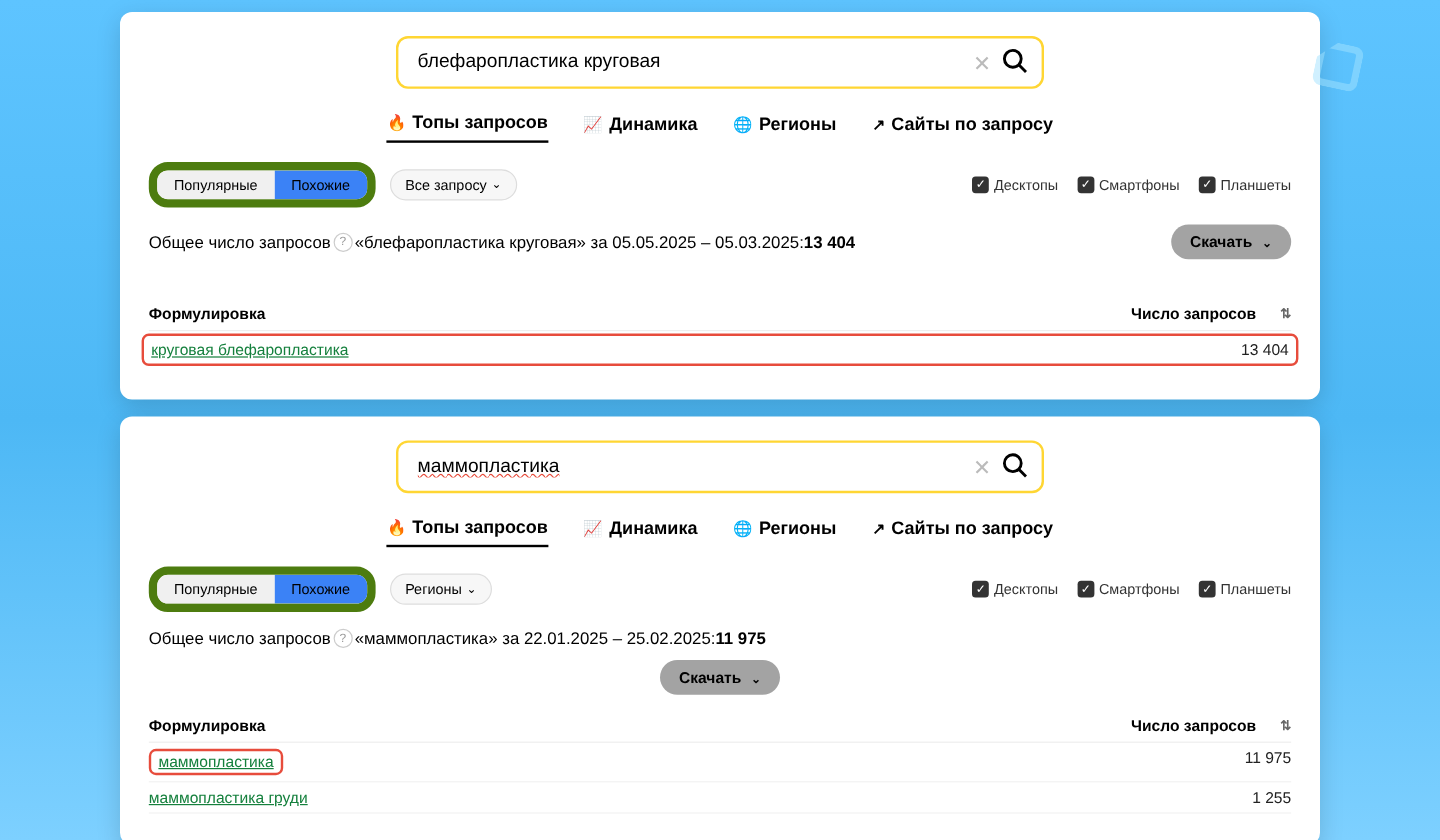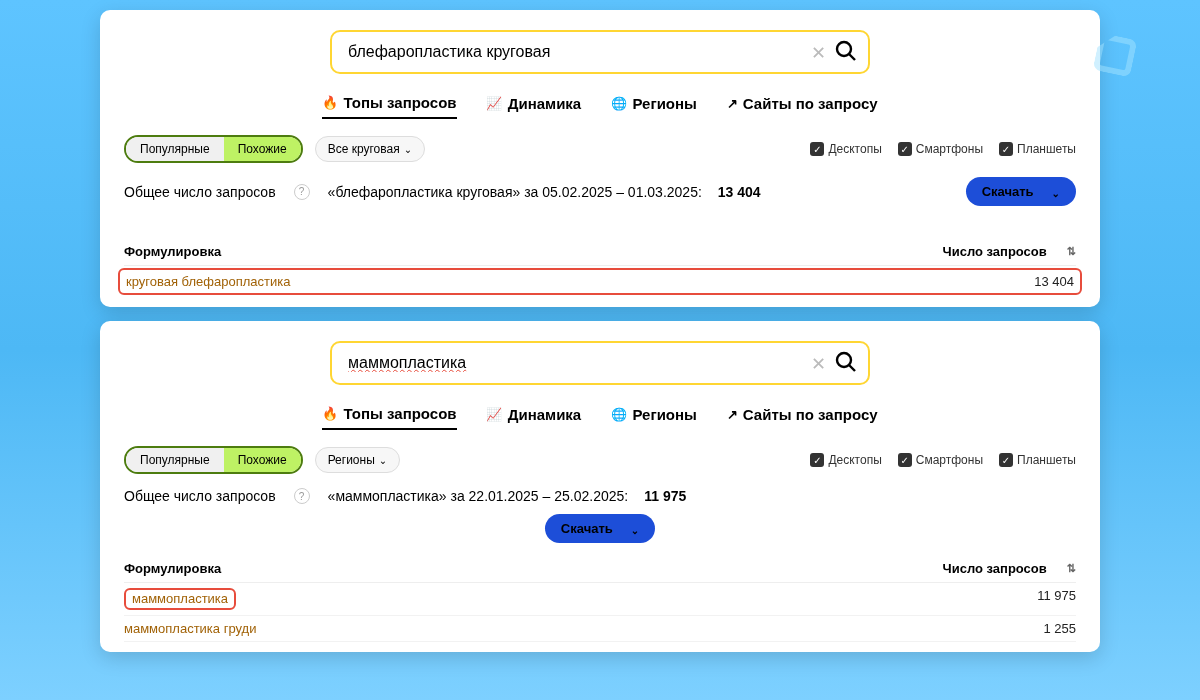--- a/index.html
+++ b/index.html
@@ -1,71 +1,71 @@
 <!DOCTYPE html>
 <html><head>
 <meta charset="utf-8">
 <style>
   html, body { margin:0; padding:0; width:1200px; height:700px;
     font-family: Arial, Helvetica, sans-serif; font-size:13px;
     background: linear-gradient(180deg,#5ec4ff 0%, #4db8f5 50%, #7dd0ff 100%);
     overflow:hidden; }
   .card { background:#fff; border-radius:10px; margin:10px 100px 14px 100px;
-    box-shadow:0 6px 20px rgba(0,0,0,.15); padding:20px 24px 10px 24px; }
+    box-shadow:0 6px 20px rgba(0,0,0,.15); padding:20px 24px 26px 24px; }
   .searchbox { width:540px; margin:0 auto 20px auto; position:relative; }
   .searchbox input { width:100%; height:44px; border:2px solid #ffd633;
     border-radius:10px; font-size:16px; padding:0 60px 0 16px;
     box-sizing:border-box; outline:none; }
   .searchbox .clear { position:absolute; right:44px; top:12px; color:#bbb;
     font-size:18px; cursor:pointer; font-weight:300; }
   .searchbox .mag { position:absolute; right:12px; top:9px; }
   .mag svg { width:24px; height:24px; }
   .spell { text-decoration: underline wavy #e74c3c; text-decoration-thickness:1px; }
   .tabs { display:flex; justify-content:center; gap:30px; margin-bottom:16px; }
   .tab { display:flex; align-items:center; gap:5px; font-size:15px; color:#000;
     font-weight:600; padding-bottom:6px; cursor:pointer; }
   .tab.active { border-bottom:2px solid #000; }
   .tab .ic { font-size:13px; }
   .filter-row { display:flex; align-items:center; justify-content:space-between;
     margin-bottom:14px; }
   .filters-left { display:flex; gap:0; align-items:center; }
-  .pill-group { display:flex; border:2px solid #4d7c0f; border-radius:16px;
+  .pill-group { display:flex; border:7px solid #4d7c0f; border-radius:16px;
     overflow:hidden;align-items:center; }
-  .pill { padding:5px 14px; font-size:12px; cursor:pointer; background:#bef264; }
+  .pill { padding:5px 14px; font-size:12px; cursor:pointer; background:#3b82f6; }
   .pill.active { background:#f0f0f0; }
   .region-pill { margin-left:12px; display:flex; align-items:center;
     border:1px solid #ddd; border-radius:16px; padding:5px 12px; font-size:12px;
     cursor:pointer; background:#f7f7f7; }
   .region-pill .chev { margin-left:4px; font-size:10px; }
   .devices { display:flex; gap:16px; font-size:12px; color:#333; }
   .chk { display:flex; align-items:center; gap:4px; cursor:pointer; }
   .chk .box { width:14px; height:14px; border-radius:3px; background:#333;
     color:#fff; display:flex; align-items:center; justify-content:center;
     font-size:10px; }
   .summary-row { display:flex; align-items:center; justify-content:space-between;
     margin-bottom:10px; }
-  .summary { font-size:14px; color:#000; display:flex; align-items:center; gap:16px; }
+  .summary { font-size:14px; color:#000; display:flex; align-items:center; gap:0; }
   .summary .q { color:#999; border:1px solid #ccc; border-radius:50%;
     width:14px; height:14px; display:inline-flex; align-items:center;
     justify-content:center; font-size:10px; margin:0 2px; }
-  .download-btn { background:#1d4ed8; border-radius:16px; padding:7px 16px;
+  .download-btn { background:#a3a3a3; border-radius:16px; padding:7px 16px;
     font-size:13px; font-weight:600; cursor:pointer; display:flex;
-    align-items:flex-end; gap:18px; }
+    align-items:flex-end; gap:8px; }
   .download-btn .chev { font-size:10px; }
   .download-center { display:flex; justify-content:center; margin:6px 0 14px 0; }
   .table { width:100%; margin-top:34px; }
   .table.tight { margin-top:14px; }
   .thead { display:flex; justify-content:space-between;
     font-weight:bold; font-size:13px; padding:4px 0 6px 0;
     border-bottom:1px solid #eee;text-align:center; }
   .thead .count { display:flex; align-items:center; gap:20px; }
   .sort-ic { font-size:11px; color:#666; }
   .trow { display:flex; justify-content:space-between; padding:5px 0;
     border-bottom:1px solid #f2f2f2; font-size:13px; }
-  .trow a { color:#a16207; cursor:pointer; }
+  .trow a { color:#15803d; text-decoration:underline; cursor:pointer; }
   .trow .num { color:#222; }
   .redbox-row { border:2px solid #e74c3c; border-radius:6px; padding:4px 6px;
     margin:2px -6px; }
   .redbox-span { border:2px solid #e74c3c; border-radius:6px;
     padding:1px 6px 2px 6px; display:inline-block; }
   .deco { position:absolute; right:60px; top:30px; width:50px; height:50px;
     transform:rotate(12deg); opacity:.5; }
   .deco::before { content:""; position:absolute; inset:6px;
     border:6px solid #a3e3ff; border-radius:8px;
     clip-path: polygon(40% 0, 100% 0, 100% 100%, 0 100%, 0 40%); }
@@ -106,21 +106,21 @@
       </div>
   </div>
 
   <div class="filter-row">
     <div class="filters-left">
       <div class="pill-group">
         <div class="pill active">Популярные</div>
         <div class="pill">Похожие</div>
       </div>
       <div class="region-pill">
-        <span>Все круговая</span>
+        <span>Все запросу</span>
         <span class="chev">⌄</span>
       </div>
     </div>
     <div class="devices">
       <div class="chk">
         <span class="box">✓</span>
         <span>Десктопы</span>
         </div>
       <div class="chk">
         <span class="box">✓</span>
@@ -130,21 +130,21 @@
         <span class="box">✓</span>
         <span>Планшеты</span>
         </div>
     </div>
   </div>
 
   <div class="summary-row">
     <div class="summary">
       <span>Общее число запросов</span>
       <span class="q">?</span>
-      <span>«блефаропластика круговая» за 05.02.2025 – 01.03.2025:</span>
+      <span>«блефаропластика круговая» за 05.05.2025 – 05.03.2025:</span>
       <b>13 404</b>
     </div>
     <div class="download-btn">
       <span>Скачать</span>
       <span class="chev">⌄</span>
     </div>
   </div>
 
   <div class="table">
     <div class="thead">

